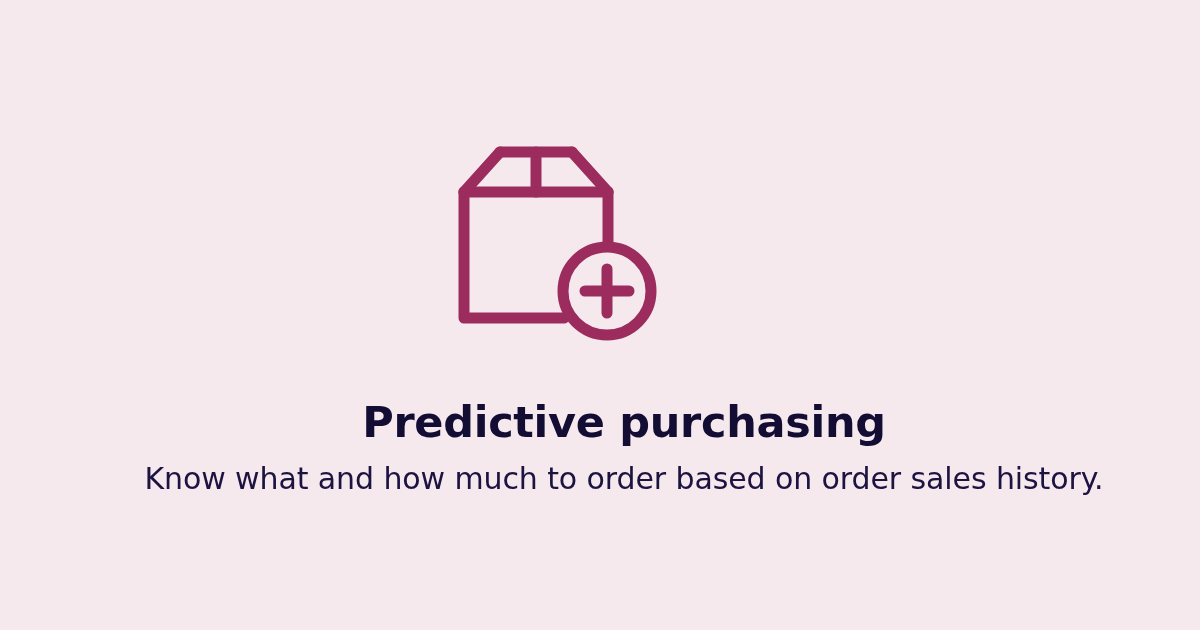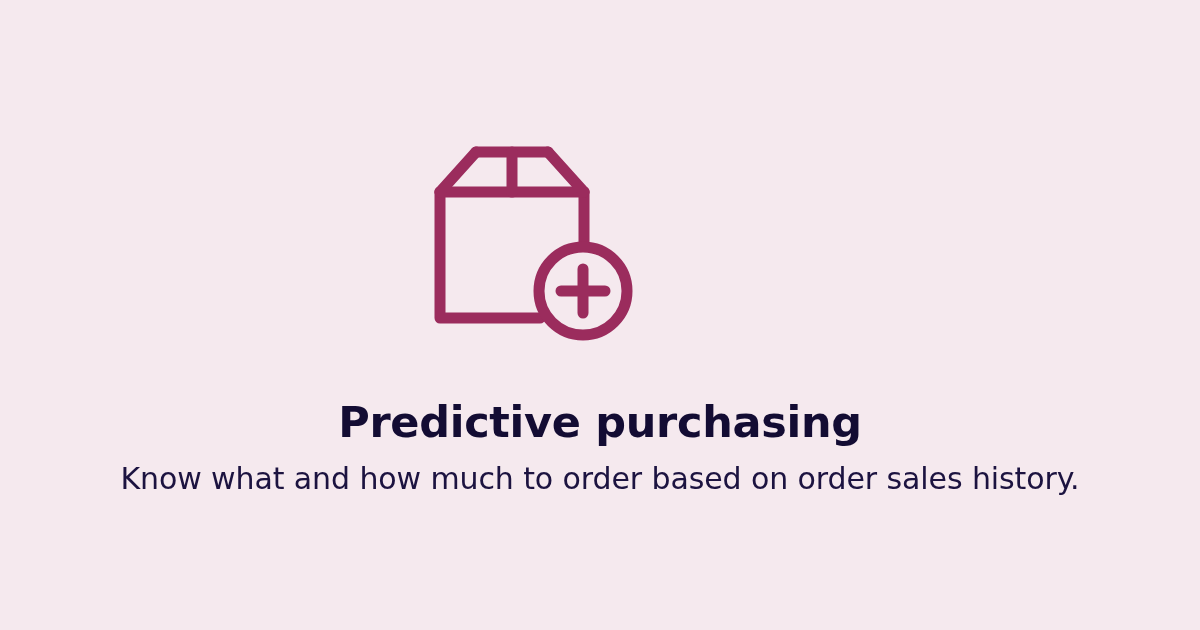--- a/index.html
+++ b/index.html
@@ -15,20 +15,21 @@
   }
   .card {
     position: relative;
     width: 1052px;
     height: 630px;
     background: #f5e9ee;
     display: flex;
     flex-direction: column;
     align-items: center;
     box-sizing: border-box;
+    margin-left: 24px;
   }
   .icon-wrap {
     position: absolute;
     left: 50%;
     top: 130px;
     transform: translateX(-50%);
     width: 216px;
     height: 216px;
     display: block;
   }

